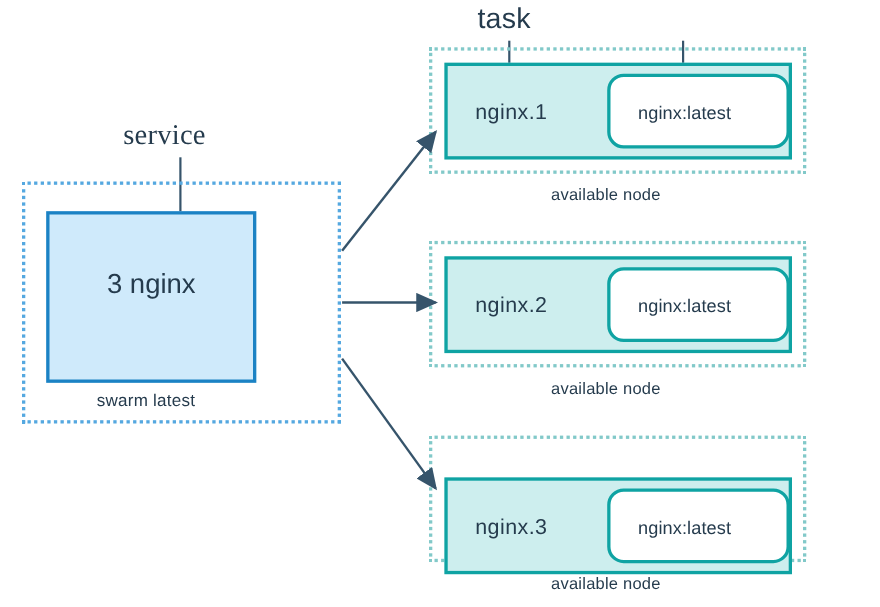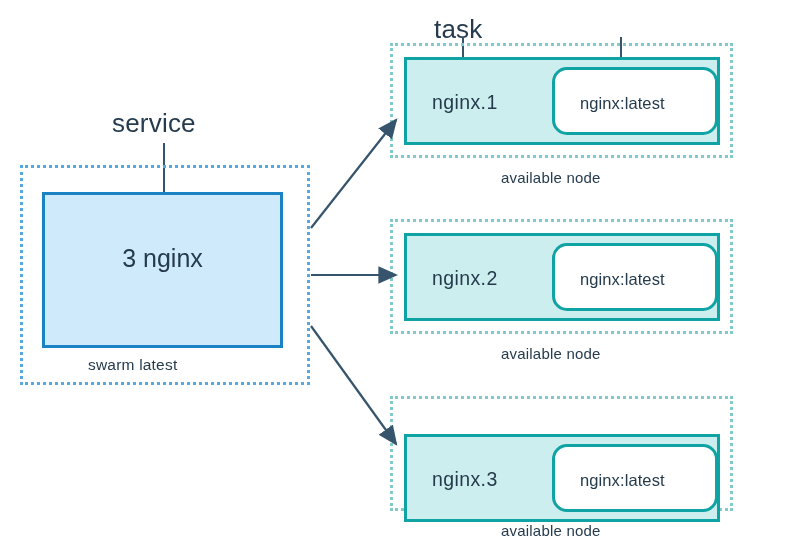--- a/index.html
+++ b/index.html
@@ -72,21 +72,21 @@
     width: 290px;
     height: 220px;
     box-sizing: border-box;
     border: 3px dotted #55a8e0;
     background: transparent;
   }
   .service-box {
     position: absolute;
     left: 42px;
     top: 192px;
-    width: 241px;
+    width: 191px;
     height: 156px;
     box-sizing: border-box;
     border: 3px solid #1b82c4;
     background: #cfeafb;
   }
 
   
   .node-dotted {
     position: absolute;
     left: 390px;
@@ -123,24 +123,24 @@
     width: 800px;
     height: 552px;
     pointer-events: none;
   }
 </style>
 </head>
 <body>
 
 <div id="canvas">
 
-  <div class="txt callout-label" style="left:112px; top:110px;">service</div>
+  <div class="txt callout-label" style="left:112px; top:110px;font-family:Liberation Serif, serif;">service</div>
   <div class="leader" style="left:163px; top:143px; height:88px;"></div>
 
-  <div class="txt callout-label" style="left:434px; top:16px;">task</div>
+  <div class="txt callout-label" style="left:434px; top:3px;">task</div>
   <div class="leader" style="left:462px; top:37px; height:57px;"></div>
 
   <div class="leader" style="left:620px; top:37px; height:58px;"></div>
 
   <div class="manager-dotted"></div>
 
   <div class="service-box">
     <div class="service-text" style="top:48px;">3 nginx</div>
   </div>
 

